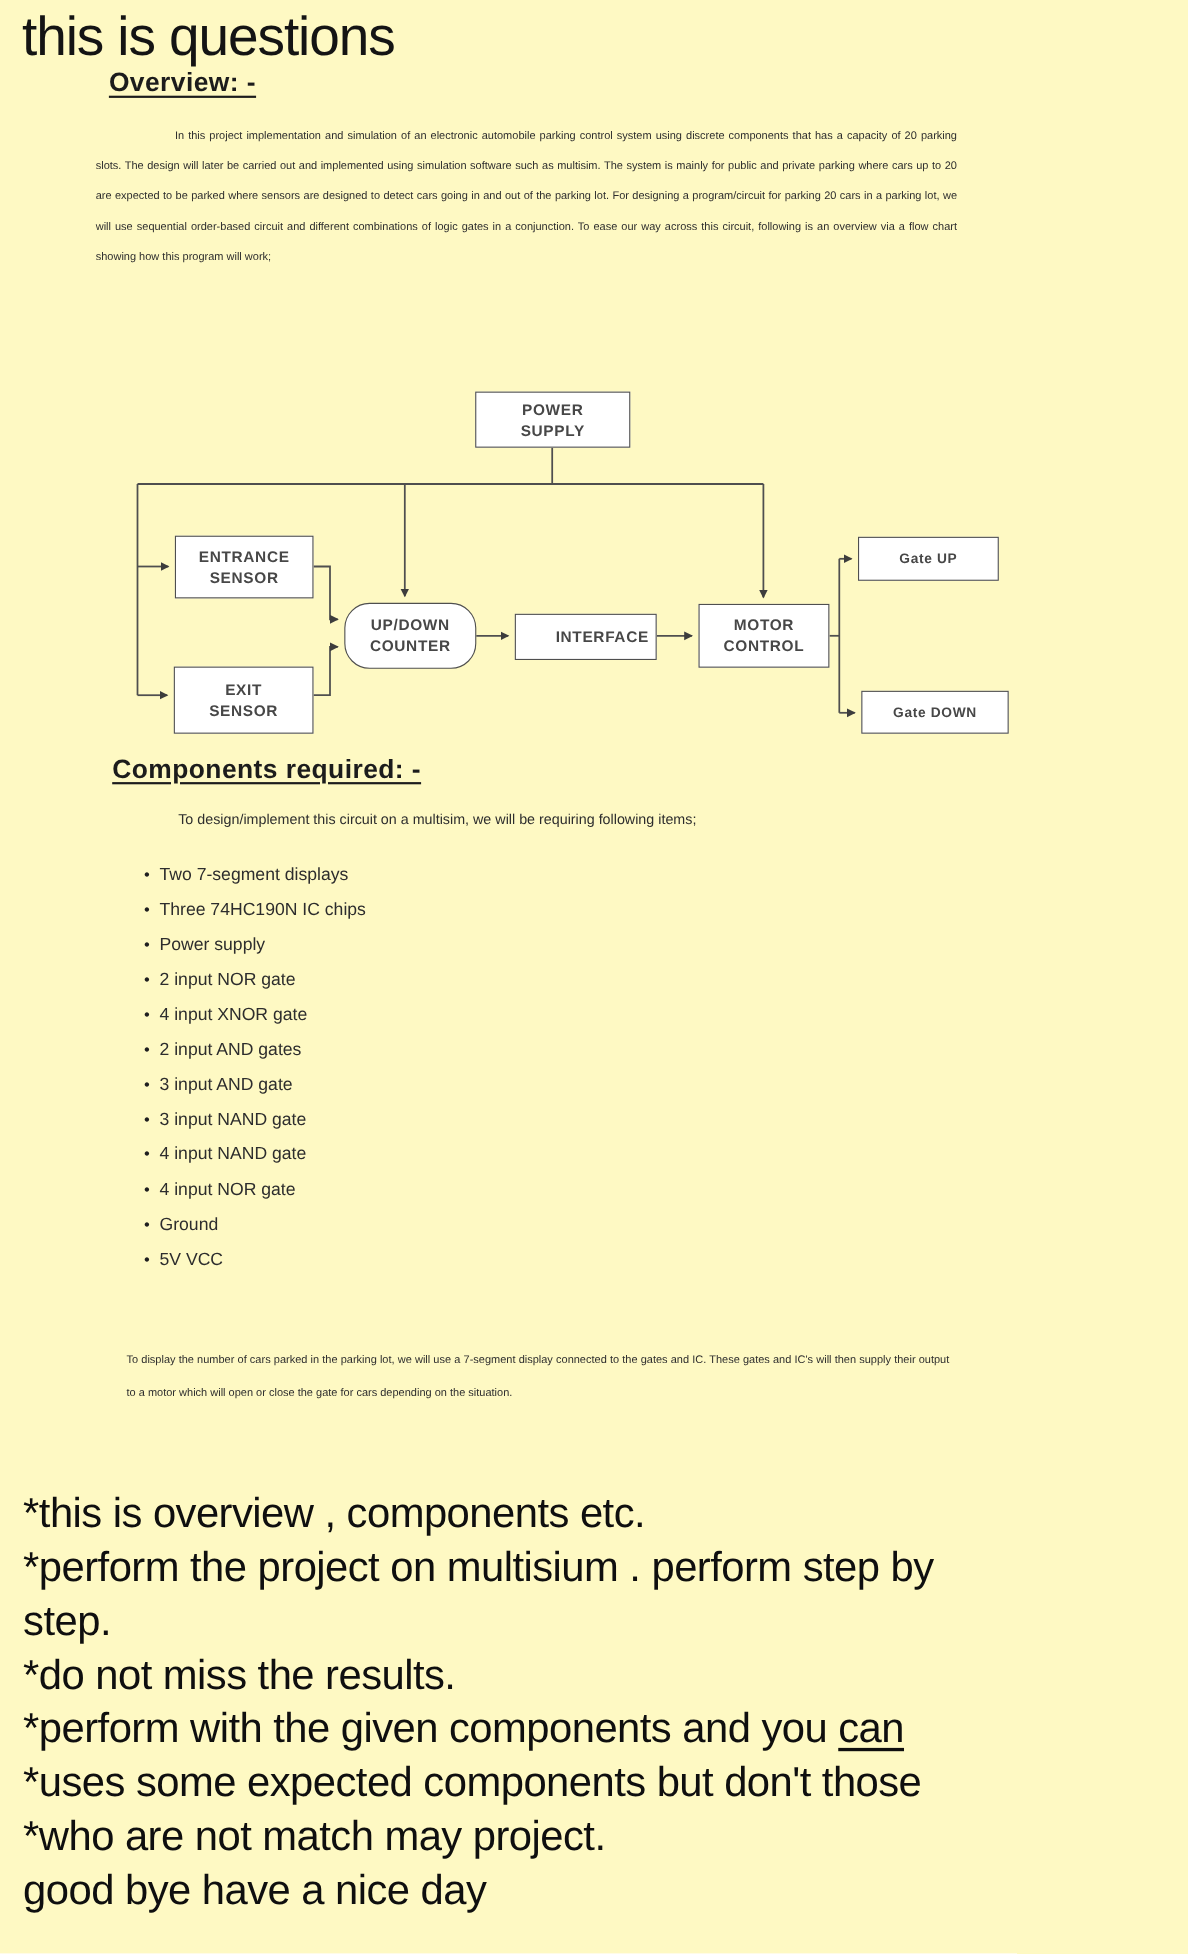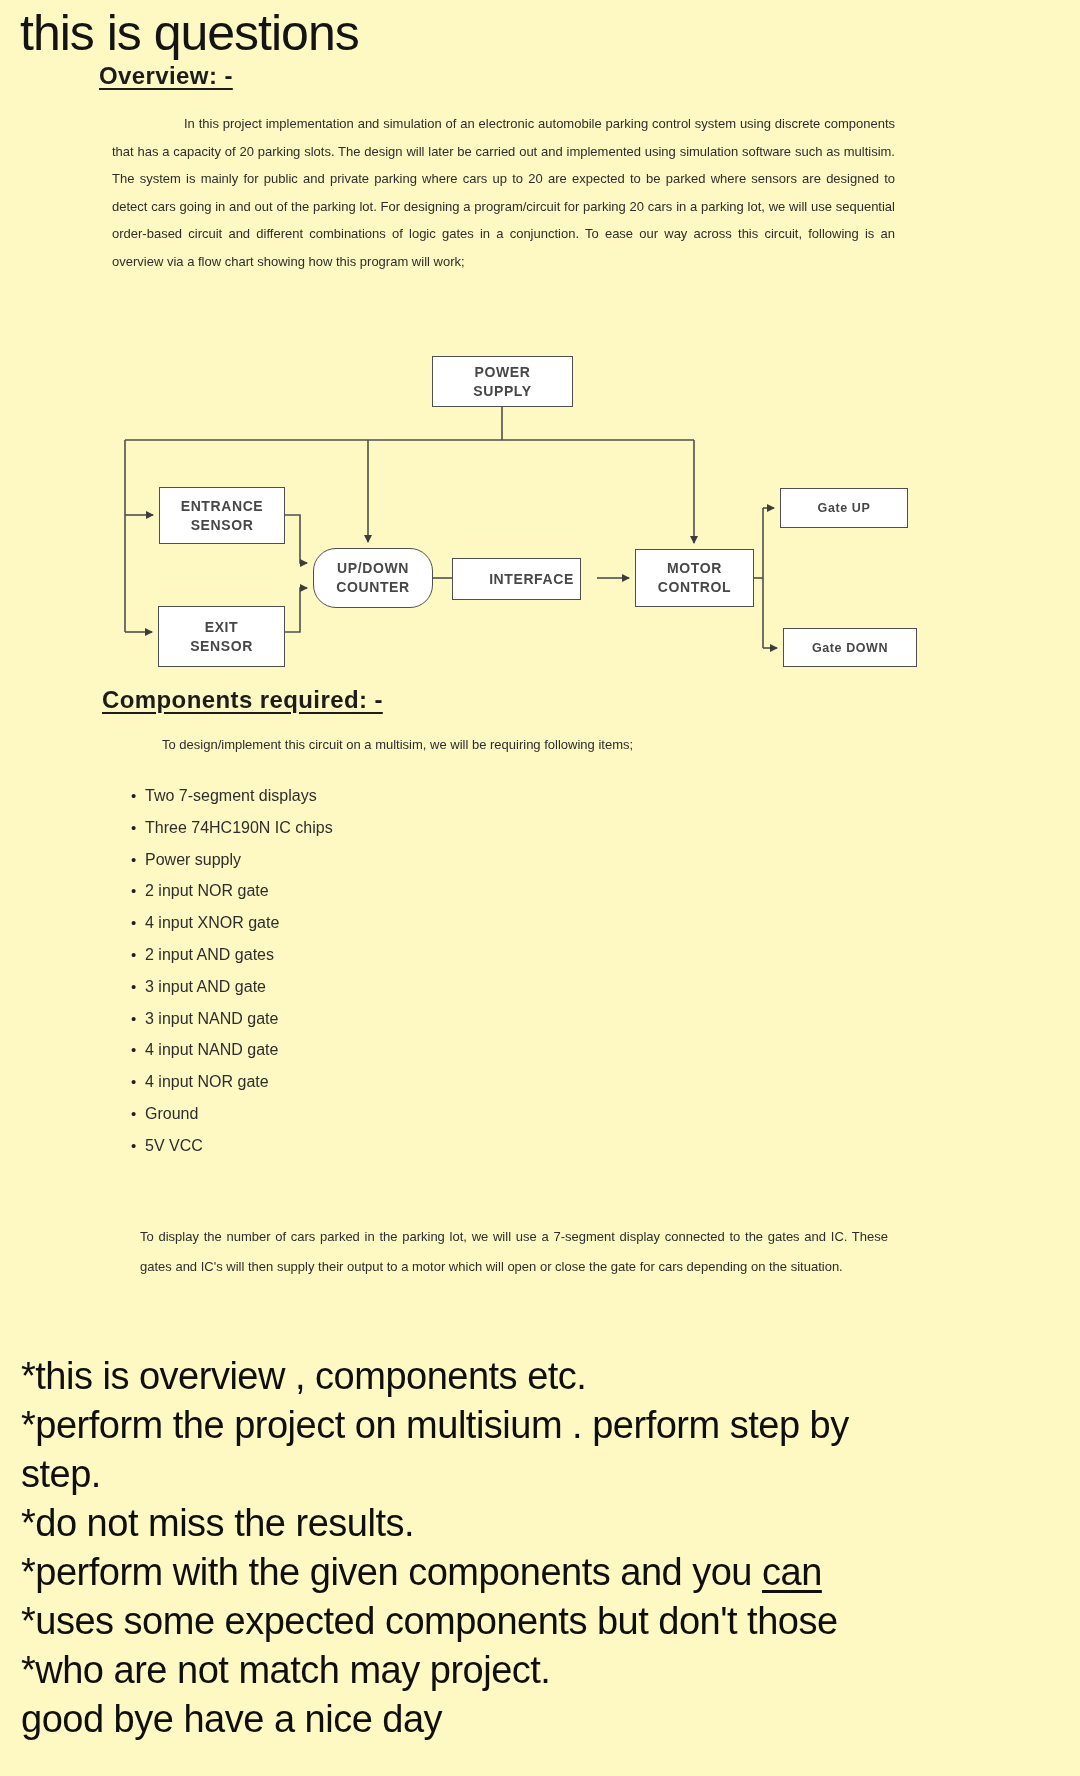--- a/index.html
+++ b/index.html
@@ -34,25 +34,24 @@
     color: #1c1c1c;
     text-decoration: underline;
     text-underline-offset: 4px;
     white-space: nowrap;
   }
   .heading-overview { left: 99px; top: 62px; }
   .heading-components { left: 102px; top: 686px; }
 
   .doc-para {
     position: absolute;
-    font-size: 13px;
+    font-size: 10px;
     line-height: 27.5px;
     color: #2d2d2d;
     text-align: justify;
-    margin-left: 25px;
   }
   .para-overview { left: 87px; top: 110px; width: 783px; text-indent: 72px; }
   .para-display  { left: 115px; top: 1222px; width: 748px; line-height: 30px; }
 
   .components-intro {
     position: absolute;
     left: 162px; top: 737px;
     font-size: 13px;
     color: #2d2d2d;
     white-space: nowrap;
@@ -99,21 +98,21 @@
     color: #474747;
     letter-spacing: 0.6px;
   }
   .fc-big   { font-size: 14px; line-height: 19px; }
   .fc-small { font-size: 12.5px; }
 
   .n-power    { left: 332px; top: 16px;  width: 141px; height: 51px; }
   .n-entrance { left: 59px;  top: 147px; width: 126px; height: 57px; }
   .n-exit     { left: 58px;  top: 266px; width: 127px; height: 61px; }
   .n-updown   { left: 213px; top: 208px; width: 120px; height: 60px; border-radius: 23px; }
-  .n-interface{ left: 352px; top: 218px; width: 129px; height: 42px; padding-left: 30px; }
+  .n-interface{ left: 368px; top: 218px; width: 129px; height: 42px; padding-left: 30px; }
   .n-motor    { left: 535px; top: 209px; width: 119px; height: 58px; }
   .n-gateup   { left: 680px; top: 148px; width: 128px; height: 40px; }
   .n-gatedown { left: 683px; top: 288px; width: 134px; height: 39px; }
 
   
   .notes {
     position: absolute;
     left: 21px; top: 1352px;
     font-size: 38px;
     letter-spacing: -0.5px;

